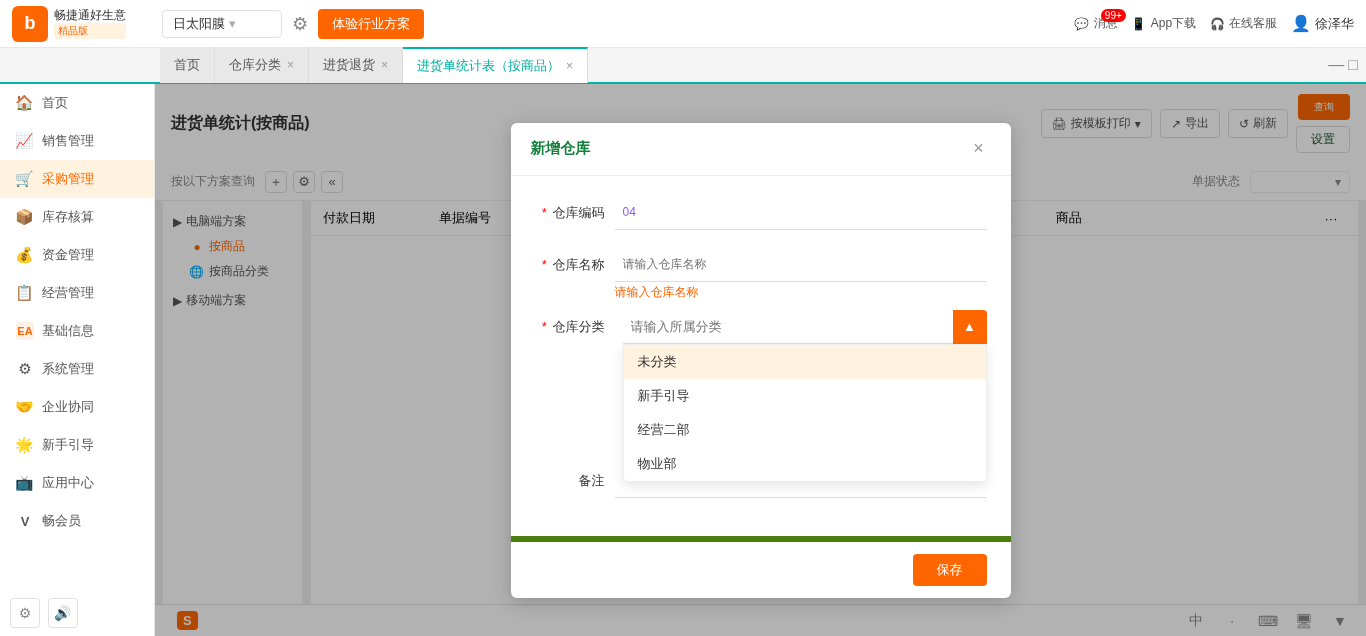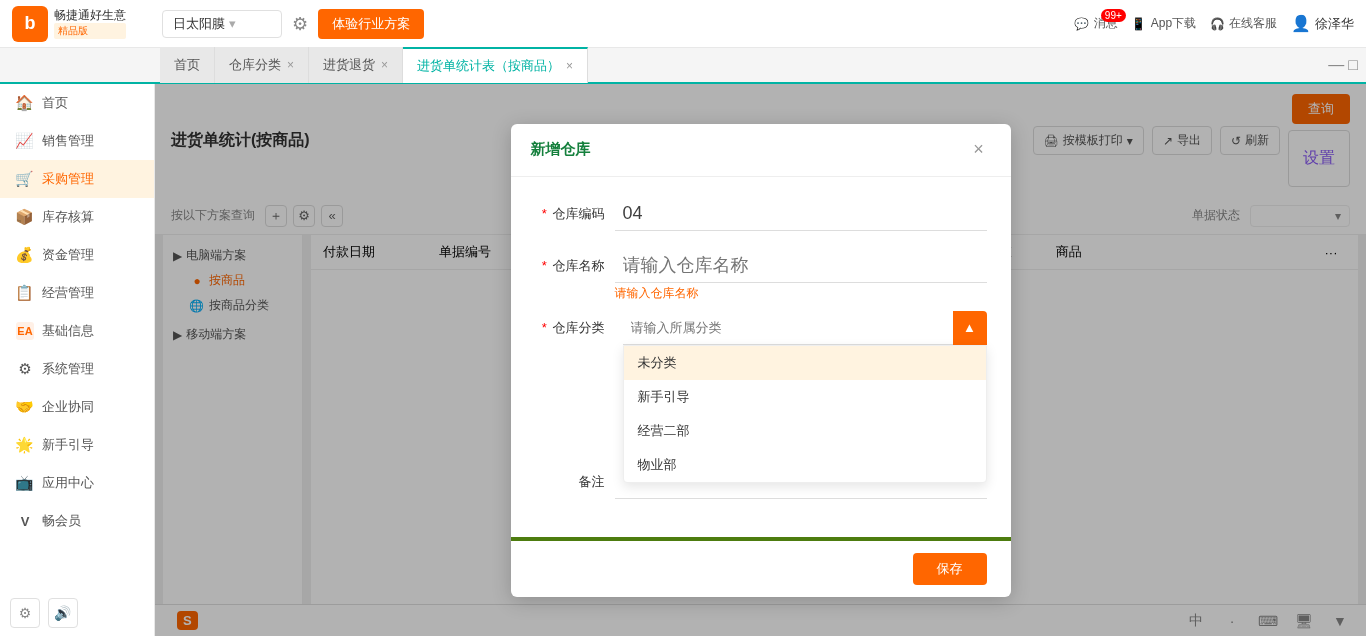--- a/index.html
+++ b/index.html
@@ -121,21 +121,21 @@
     }
     .page-title { font-size: 16px; font-weight: bold; color: #333; }
     .page-actions { display: flex; gap: 8px; align-items: center; }
     .btn-action {
       display: flex; align-items: center; gap: 4px;
       border: 1px solid #ddd; background: #fff; padding: 5px 10px;
       border-radius: 4px; cursor: pointer; font-size: 12px; color: #555;
     }
     .btn-query {
       background: #f60; color: #fff; border: none; border-radius: 4px;
-      padding: 6px 16px; cursor: pointer; font-size: 13px;
+      padding: 6px 16px; cursor: pointer; font-size: 10px;
     }
     .filter-label { color: #888; font-size: 12px; }
     .filter-scheme {
       display: flex; gap: 6px; align-items: center;
     }
     .scheme-btn {
       width: 22px; height: 22px; border: 1px solid #ddd; background: #fff;
       border-radius: 4px; cursor: pointer; display: flex; align-items: center; justify-content: center;
       font-size: 13px; color: #666;
     }
@@ -187,21 +187,21 @@
     .form-row {
       display: flex; align-items: flex-start; margin-bottom: 18px; position: relative;
     }
     .form-label {
       width: 80px; font-size: 13px; color: #333; padding-top: 8px; text-align: right; padding-right: 10px;
       flex-shrink: 0;
     }
     .required-star { color: #f00; margin-right: 2px; }
     .form-input {
       flex: 1; height: 34px; border: none; border-bottom: 1px solid #ddd;
-      padding: 0 8px; font-size: 18px; outline: none; color: #404040;
+      padding: 0 8px; font-size: 12px; outline: none; color: #8b5cf6;
     }
     .error-tip {
       color: #f60; font-size: 12px; position: absolute;
       left: 80px; top: 38px;
     }
     .form-select-wrapper {
       flex: 1; position: relative;
     }
     .form-select-input {
       width: 100%; height: 34px; border: none; border-bottom: 1px solid #ddd;
@@ -222,21 +222,21 @@
       padding: 8px 14px; cursor: pointer; font-size: 13px; color: #333;
     }
     .dropdown-item.highlighted { background: #fff3e0; }
     .form-textarea {
       flex: 1; border: none; border-bottom: 1px solid #ddd;
       padding: 4px 8px; font-size: 13px; outline: none; color: #333;
       resize: none; height: 34px; font-family: inherit;
     }
     .modal-footer {
       padding: 12px 24px; display: flex; justify-content: flex-end; gap: 10px;
-      border-top: 4px solid #4d7c0f;
+      border-top: 6px solid #4d7c0f;
     }
     .btn-save {
       background: #f60; color: #fff; border: none; border-radius: 4px;
       padding: 7px 24px; cursor: pointer; font-size: 13px;
     }
 
     
     .bottom-bar {
       position: absolute; bottom: 0; left: 0; right: 0; height: 32px;
       background: #fff; border-top: 1px solid #e0e0e0;
@@ -245,22 +245,22 @@
     }
     .bottom-icon {
       width: 28px; height: 28px; display: flex; align-items: center; justify-content: center;
       cursor: pointer; color: #888; font-size: 14px;
     }
 
     .query-btn-wrapper {
       display: flex; flex-direction: column; gap: 6px; align-items: flex-end;
     }
     .btn-setting {
-      background: #fff; color: #8b5cf6; border: 1px solid #ddd; border-radius: 4px;
-      padding: 17px 14px; cursor: pointer; font-size: 16px;
+      background: #fff; color: #14532d; border: 1px solid #ddd; border-radius: 4px;
+      padding: 4px 14px; cursor: pointer; font-size: 12px;
     }
 
     .page-header-bottom {
       background: #fff;
       padding: 6px 16px 6px 16px;
       border-bottom: 1px solid #eee;
       display: flex; align-items: center; gap: 10px;
     }
 
     .filter-scheme-area {

